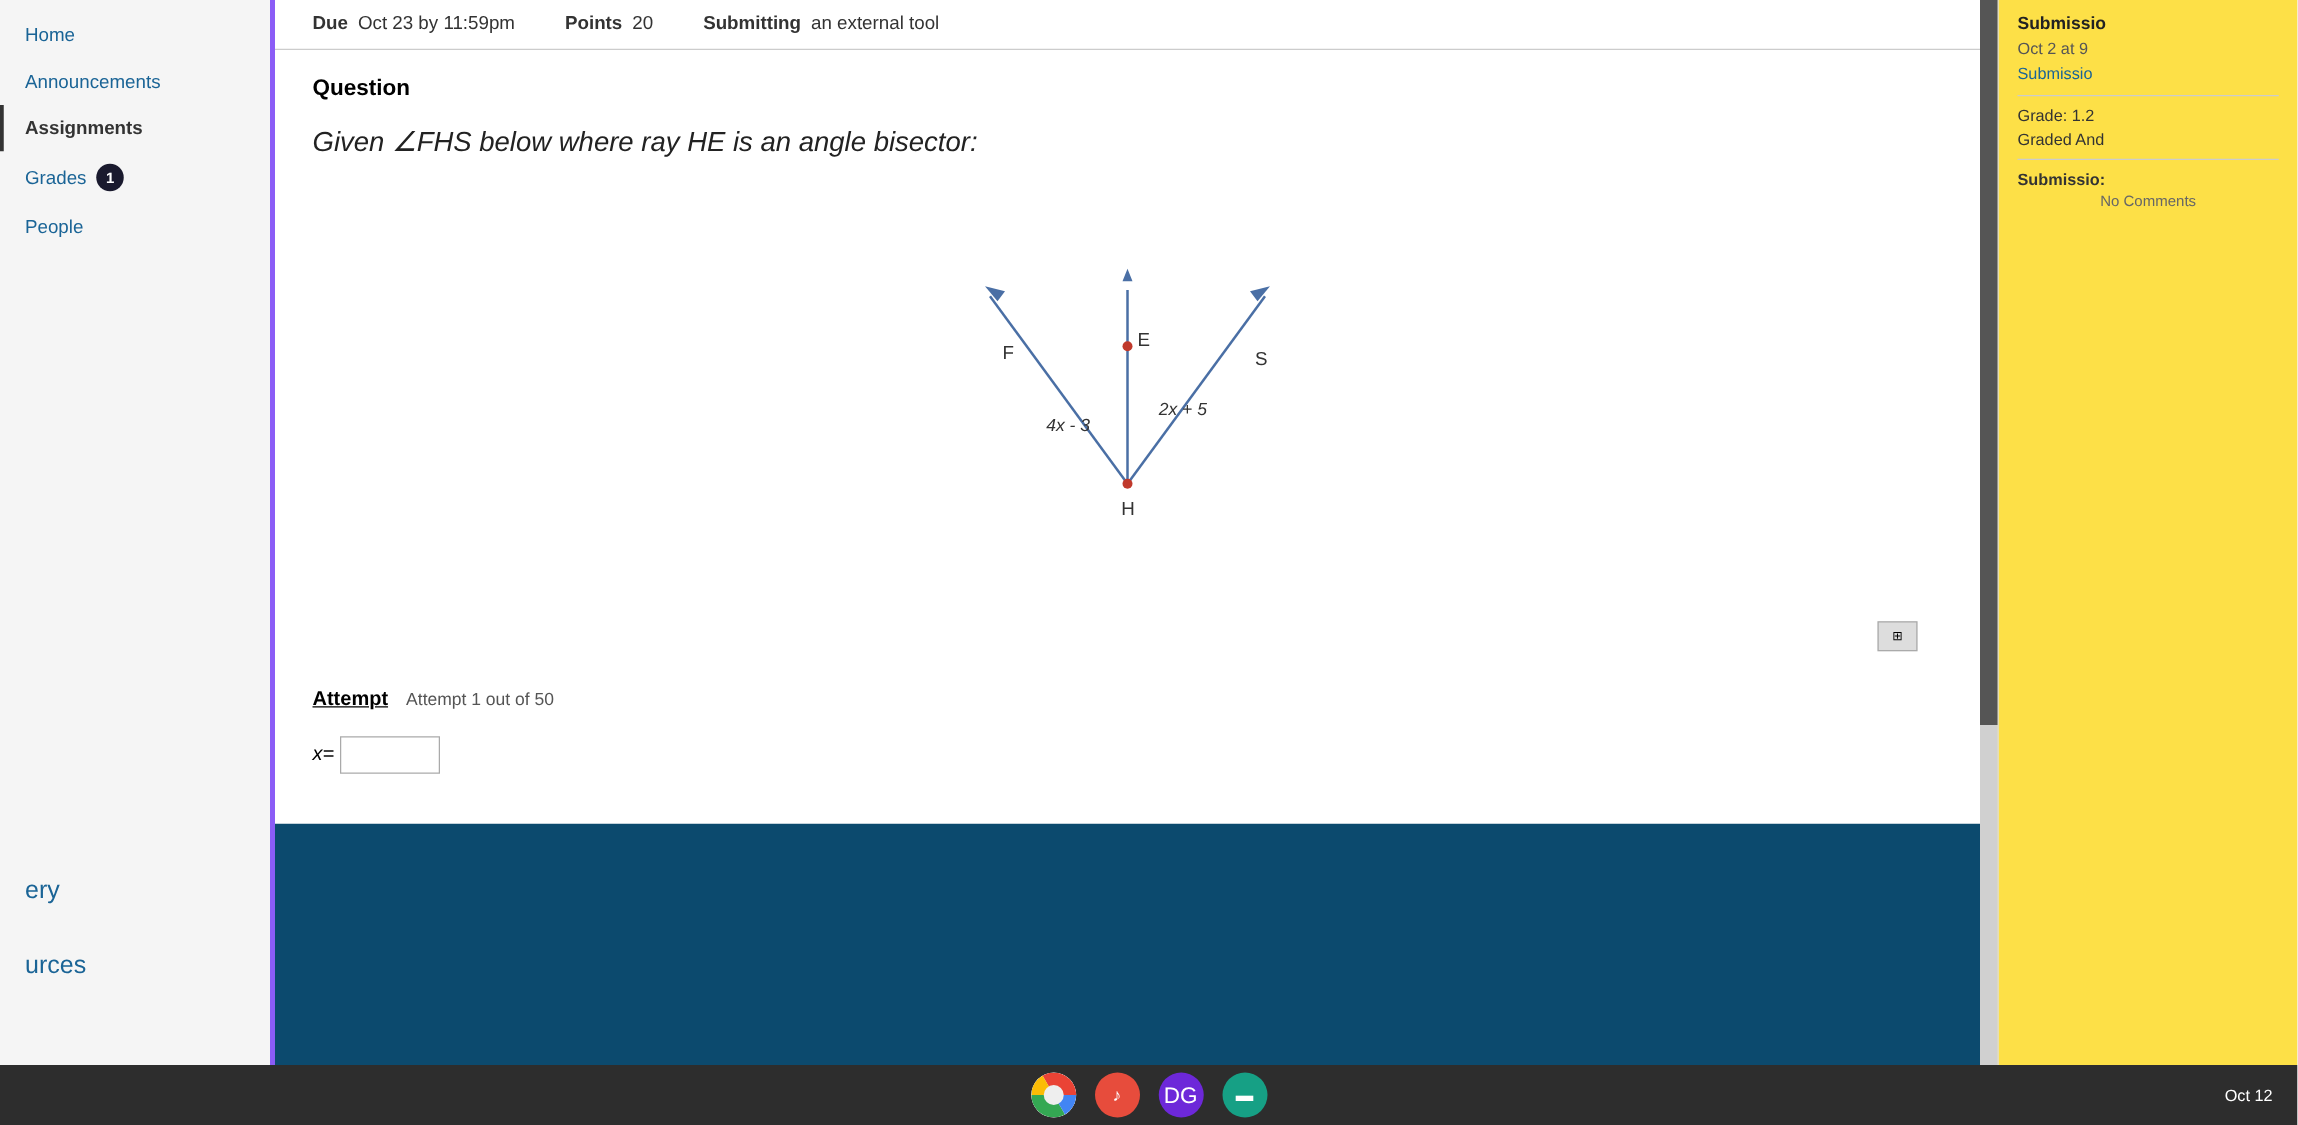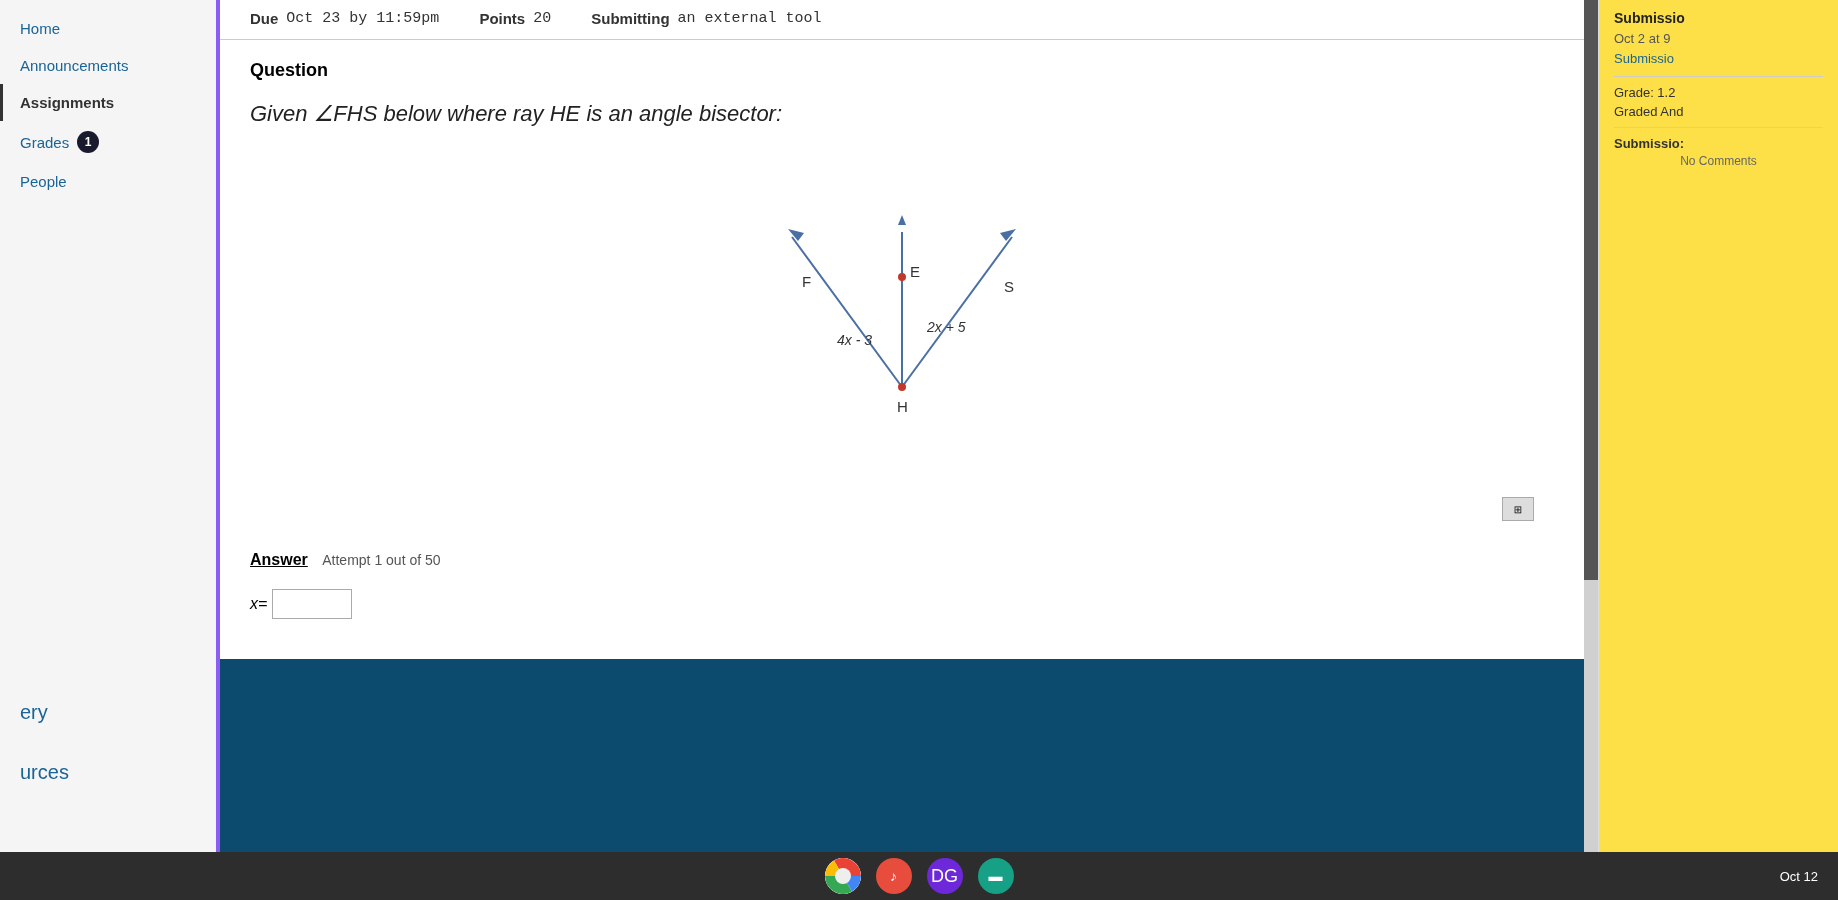--- a/index.html
+++ b/index.html
@@ -101,21 +101,20 @@
       align-items: center;
       gap: 8px;
     }
 
     .meta-label {
       font-weight: 700;
     }
 
     .meta-value {
       font-weight: 400;
-      font-family: Liberation Mono, monospace;
     }
 
     .assignment-body {
       padding: 20px 30px;
       background: #fff;
       min-height: 600px;
     }
 
     .question-label {
       font-weight: 700;
@@ -360,21 +359,21 @@
         </svg>
       </div>
 
       <div style="display: flex; justify-content: flex-end; padding-right: 20px; margin-bottom: 10px; position: relative;">
         <div style="background: #ddd; border: 1px solid #aaa; width: 32px; height: 24px; display: flex; align-items: center; justify-content: center; font-size: 10px; cursor: pointer;">
           ⊞
         </div>
       </div>
 
       <div class="answer-section">
-        <span class="answer-label">Answer</span>
+        <span class="answer-label">Attempt</span>
         <span class="attempt-text">Attempt 1 out of 50</span>
 
         <div class="answer-input-row">
           <span class="x-label">x=</span>
           <input type="text" class="answer-input" style="">
         </div>
       </div>
     </div>
   </div>
 

